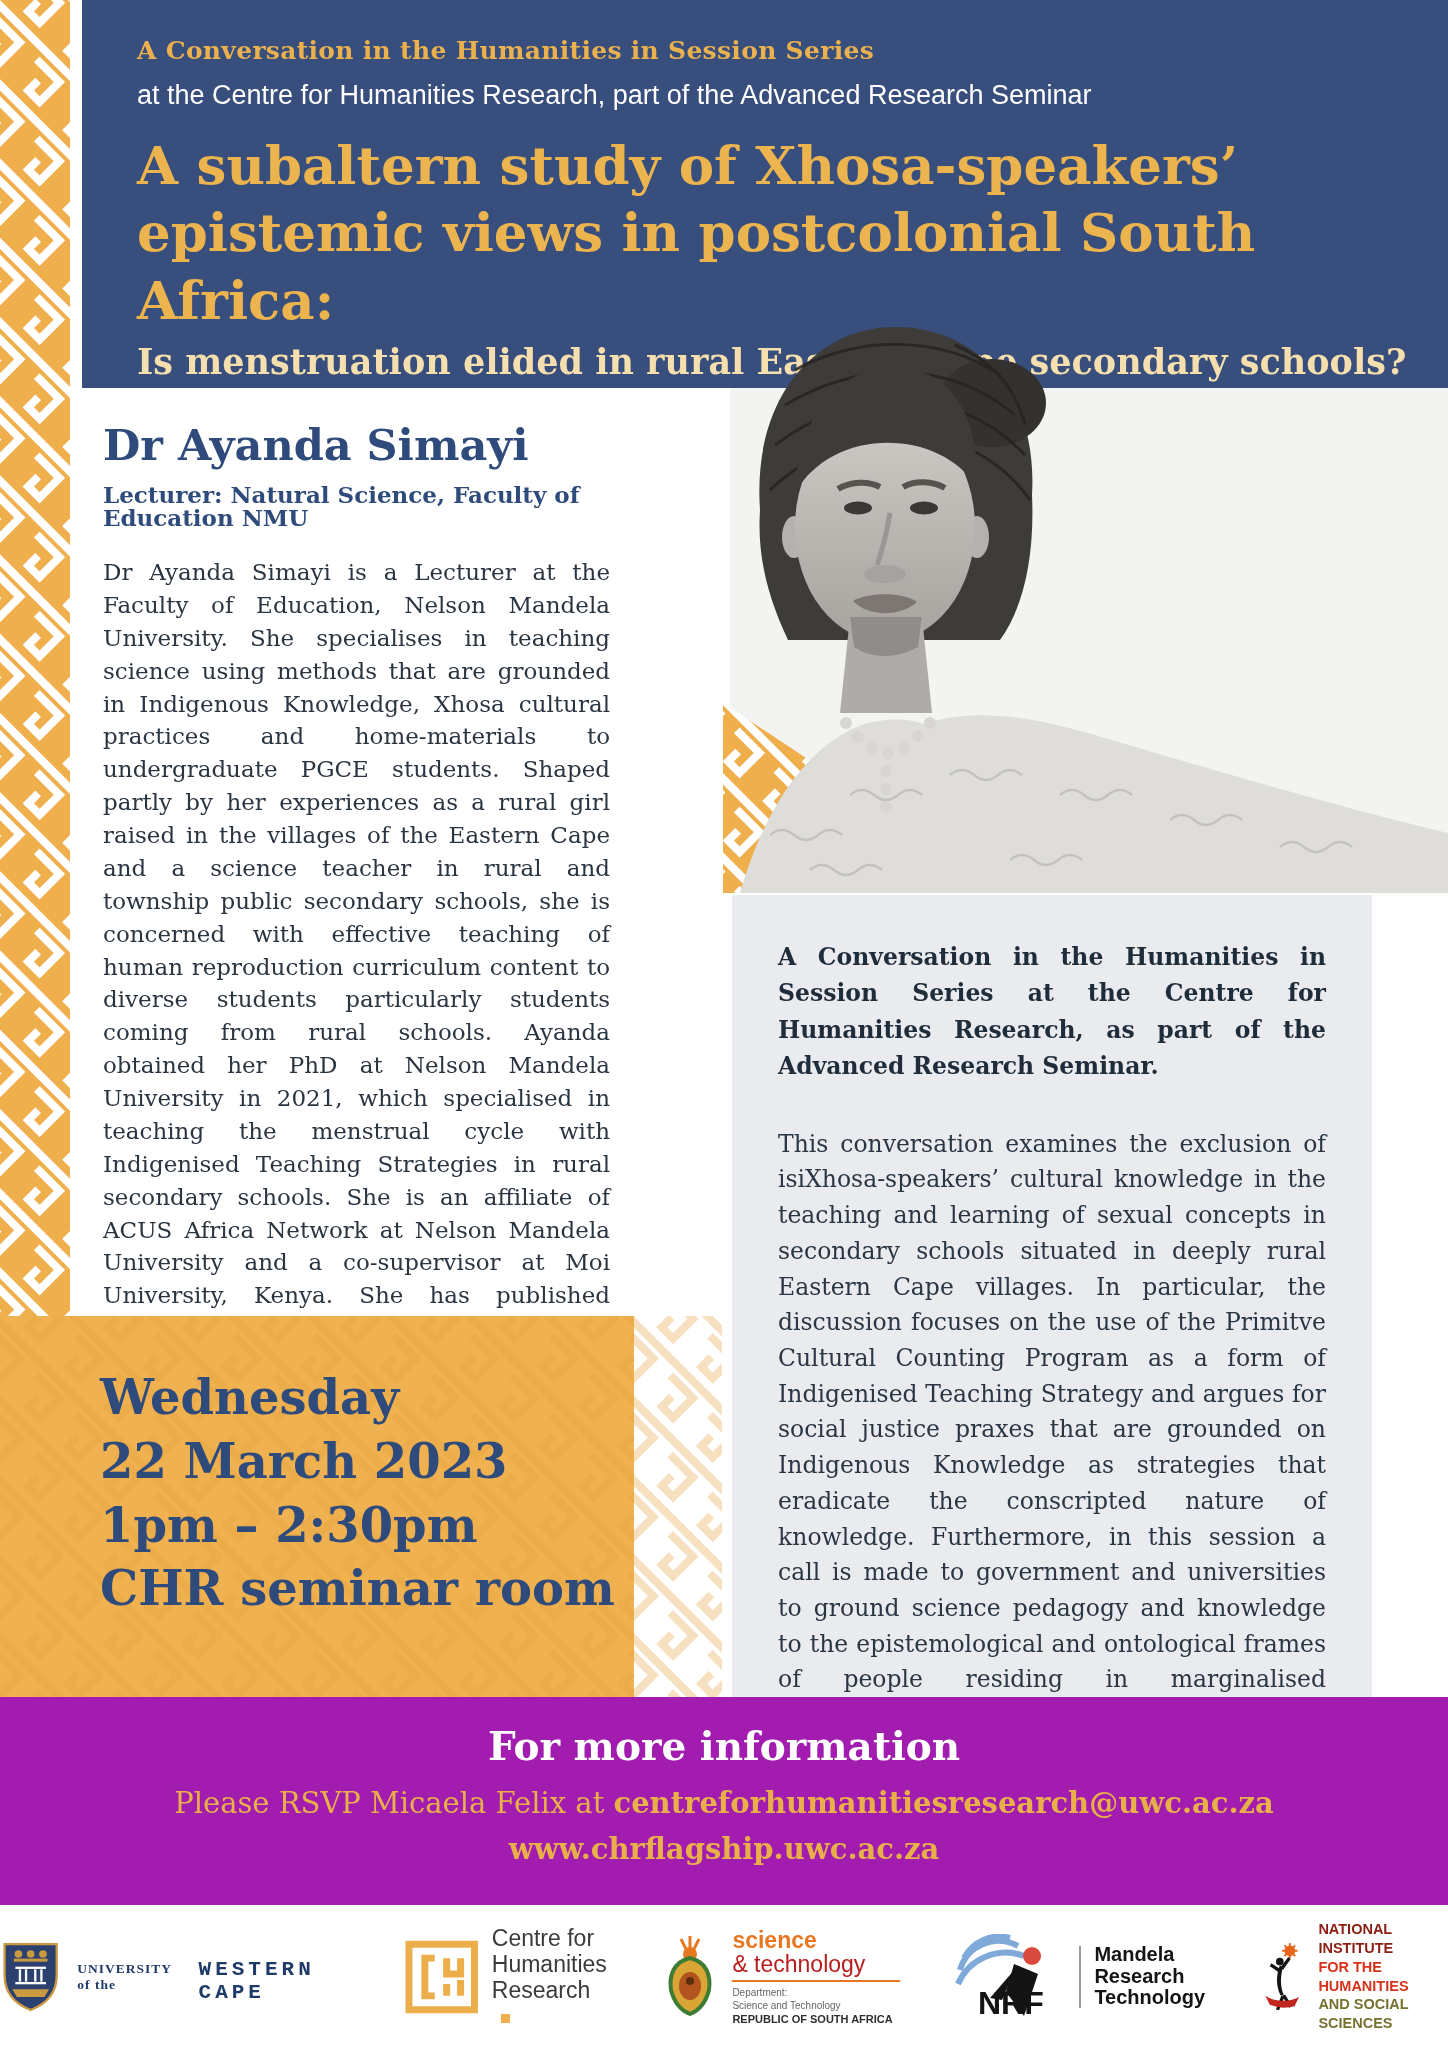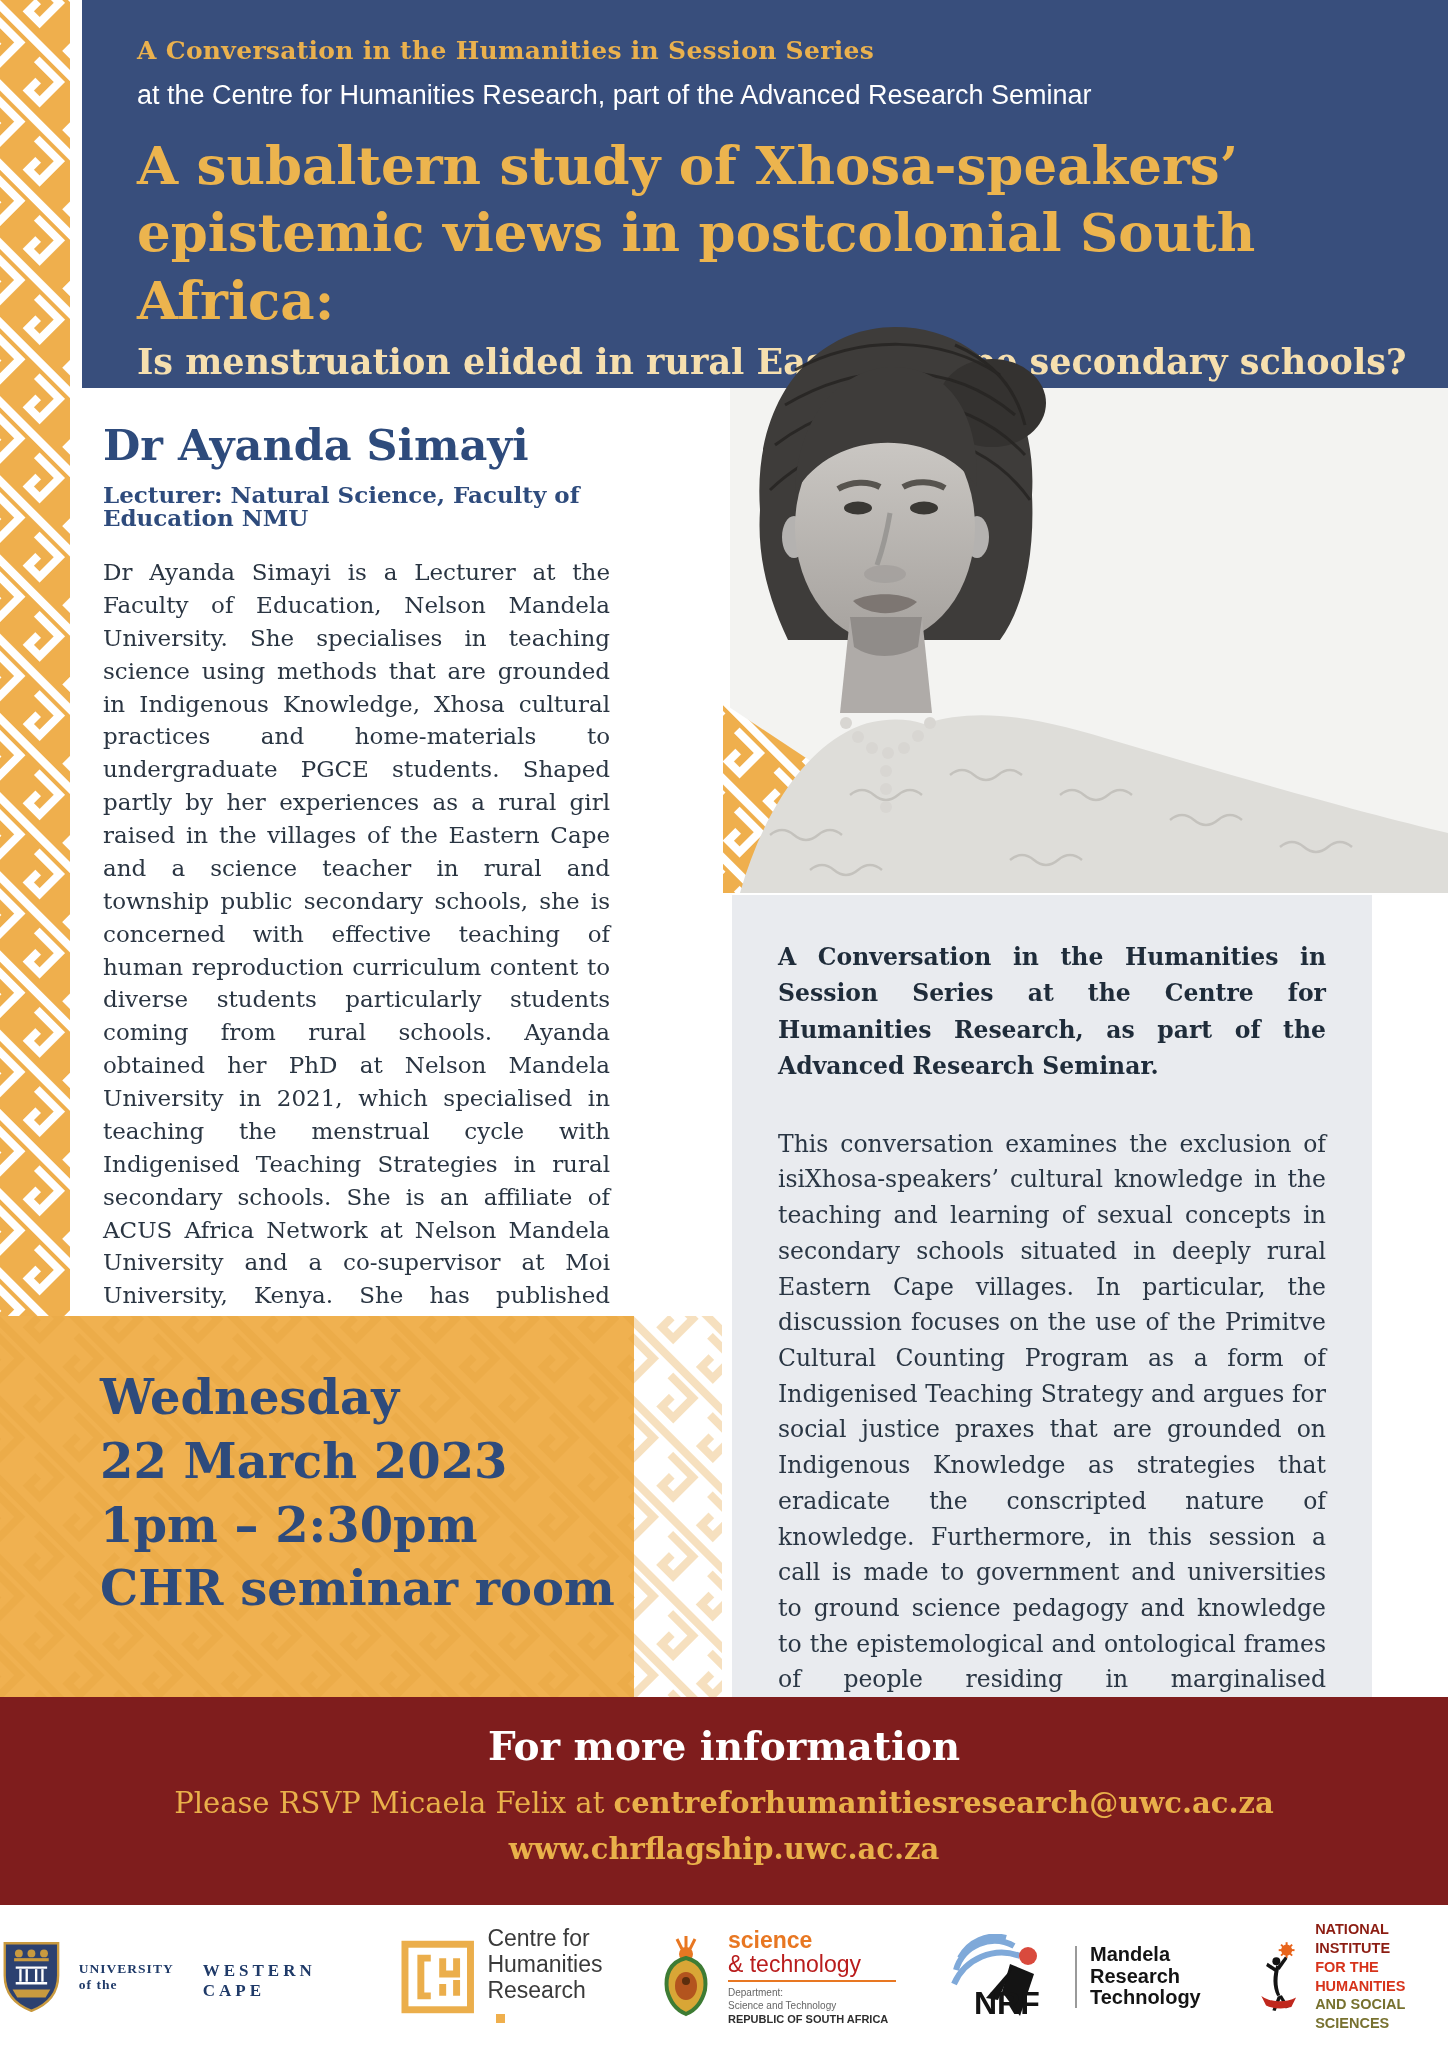--- a/index.html
+++ b/index.html
@@ -32,36 +32,36 @@
   
   .portrait{left:700px;top:275px;}
 
   
   .session-panel{left:732px;top:895px;width:640px;height:802px;background:#E9EBEF;
                  box-sizing:border-box;padding:44px 46px 0 46px;}
   .session-intro{font-weight:700;font-size:23.5px;line-height:1.55;color:#1F2C3A;text-align:justify;}
   .session-desc{font-size:23.5px;line-height:1.52;color:#2A3644;text-align:justify;margin-top:42px;}
 
   
-  .footer-band{left:0;top:1697px;width:1448px;height:208px;background:#7f1d1d;text-align:center;
+  .footer-band{left:0;top:1697px;width:1448px;height:208px;background:#a21caf;text-align:center;
                box-sizing:border-box;padding-top:30px;}
   .footer-heading{font-weight:700;font-size:39px;color:#ffffff;line-height:1;}
   .footer-rsvp{font-size:29px;color:#E9B04A;line-height:1;margin-top:23px;}
   .footer-rsvp b{font-weight:700;}
   .footer-site{font-weight:700;font-size:29px;color:#E9B04A;line-height:1;margin-top:17px;}
 
   
   .logos-bar{left:0;top:1905px;width:1448px;height:143px;background:#ffffff;
              display:flex;justify-content:center;align-items:center;gap:54px;
              font-family:"Liberation Sans",sans-serif;}
   .logo{display:flex;align-items:center;gap:13px;}
   .logo-col{display:flex;flex-direction:column;}
   .uwc{gap:16px;align-items:center;}
   .uwc-l1{font-family:"Liberation Serif",serif;font-weight:700;font-size:13.5px;color:#1F3A68;letter-spacing:1px;}
-  .uwc-l2{font-family:Liberation Serif, serif;font-weight:700;font-size:17px;color:#1F3A68;letter-spacing:4px;margin-top:9px;}
+  .uwc-l2{font-family:Liberation Mono, monospace;font-weight:700;font-size:21px;color:#1F3A68;letter-spacing:4px;margin-top:9px;}
   .chr-text{font-size:23px;line-height:1.13;color:#3A3A3A;}
   .chr-sq{display:inline-block;width:9px;height:9px;background:#EFAF4D;margin-left:9px;}
   .dst-text{line-height:1;}
   .dst-sci{font-weight:700;font-size:23px;color:#E87722;line-height:1.05;}
   .dst-tech{font-size:23px;color:#b91c1c;line-height:1.05;}
   .dst-rule{width:168px;height:2px;background:#E87722;margin:4px 0 5px 0;}
   .dst-small{font-size:10px;color:#666;line-height:1.25;}
   .dst-rsa{font-weight:700;font-size:11px;color:#2E2E2E;margin-top:2px;}
   .nrf-div{width:2px;height:62px;background:#9a9a9a;}
   .nrf-text{font-weight:700;font-size:20px;line-height:1.08;color:#141414;}

